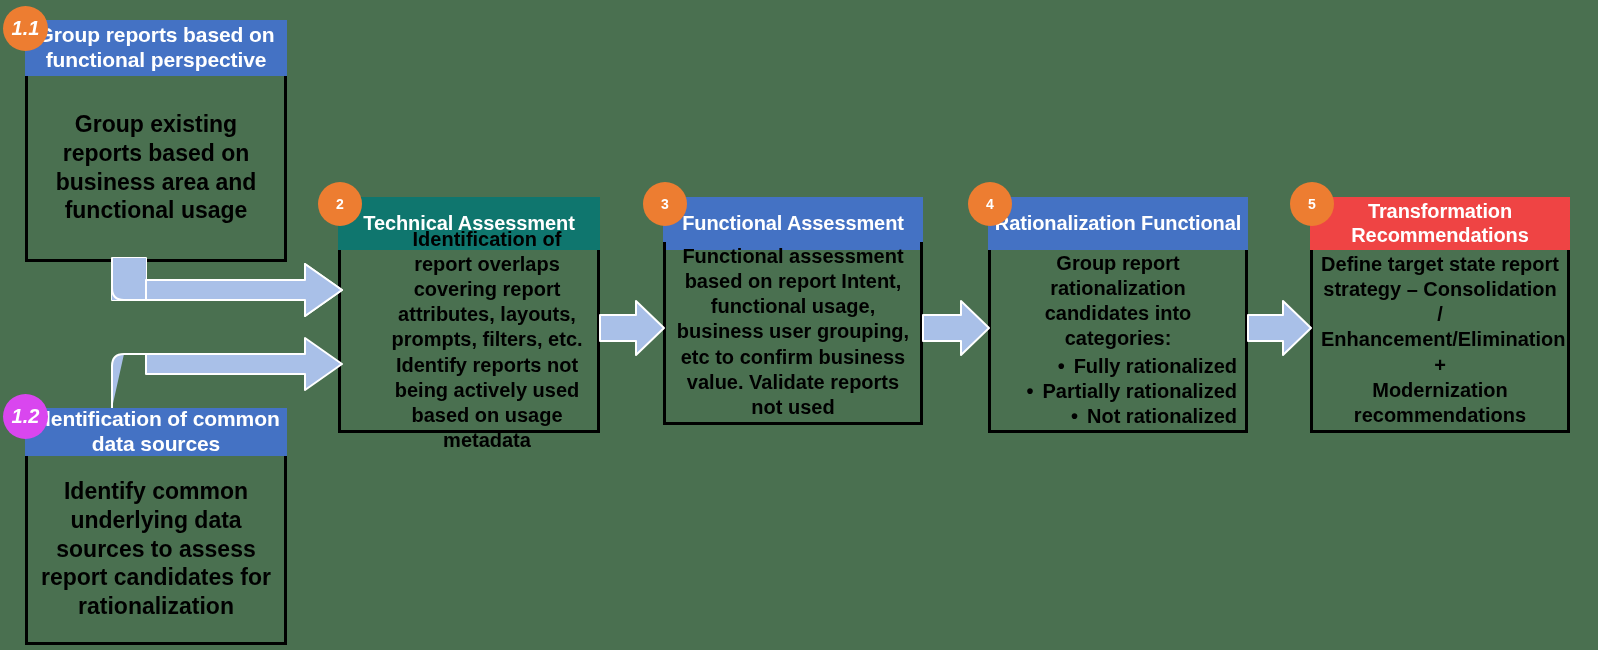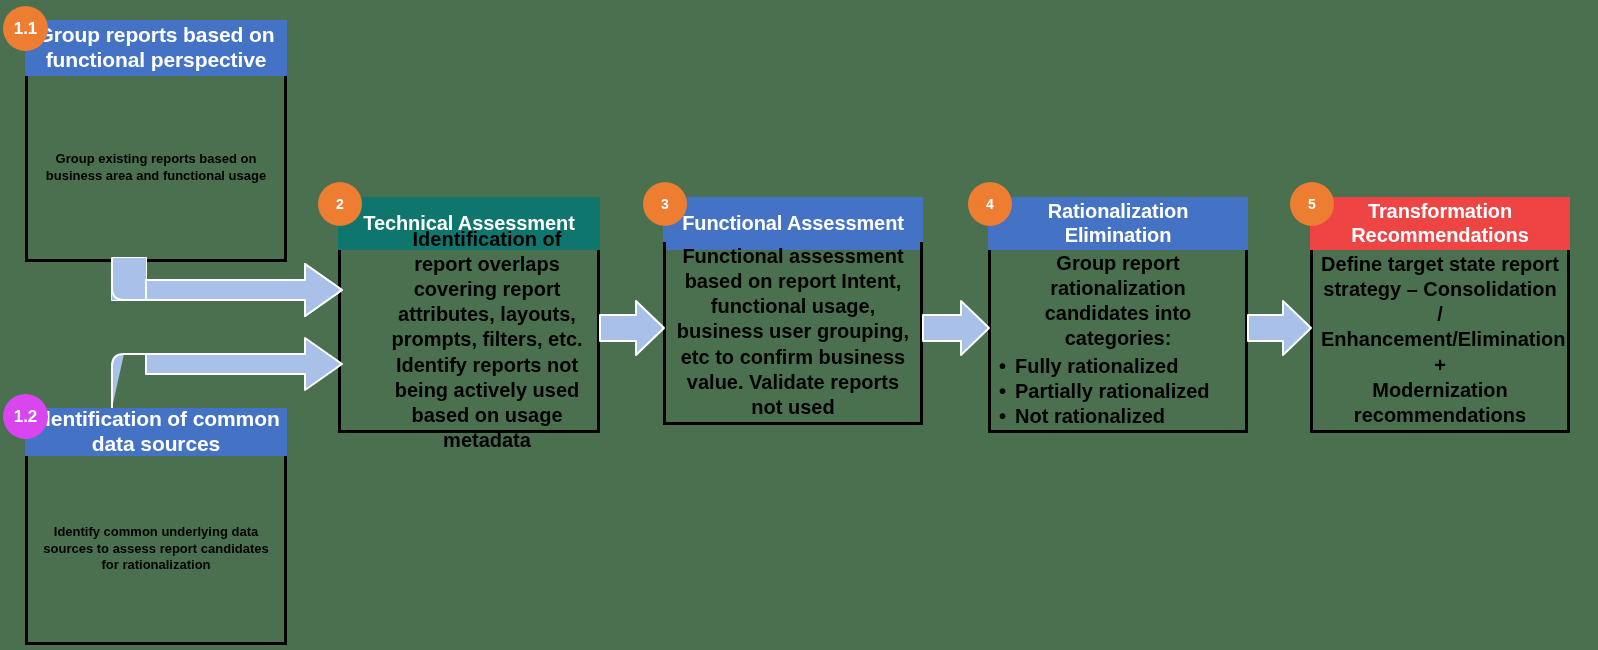--- a/index.html
+++ b/index.html
@@ -76,42 +76,42 @@
     z-index: 6;
   }
 
   
   .bullet-list {
     list-style: none;
     margin: 2px 0 0 0;
     padding: 0;
   }
   .bullet-list li {
-    text-align: left;
+    text-align: right;
     white-space: nowrap;
   }
   .bullet-list li::before {
     content: "\2022";
     display: inline-block;
     margin-right: 9px;
   }
 
   
   .arrow-svg {
     position: absolute;
     overflow: visible;
     z-index: 4;
   }
 
   
   .h1 { font-size: 21px; }
-  .t1 { font-size: 13px; }
+  .t1 { font-size: 23px; }
   .h2 { font-size: 20px; }
   .t2 { font-size: 20px; }
-  .badge-lg { font-size: 17px; }
+  .badge-lg { font-size: 20px; font-style: italic; }
   .badge-sm { font-size: 14px; }
 </style>
 </head>
 <body style="background: rgb(74, 112, 80);">
 
 <div id="canvas">
 
   <svg class="arrow-svg" style="left:100px; top:258px; width:250px; height:64px;" viewBox="0 0 250 64">
     <path d="M 12,0 L 46,0 L 46,22 L 205,22 L 205,6 L 242,32 L 205,58 L 205,42 L 12,42 Q 12,42 12,42 Z" fill="#a9c0e8" stroke="#ffffff" stroke-width="2" stroke-linejoin="round"></path>
     <path d="M 12,0 L 12,42 L 46,42 L 46,0 Z" fill="#a9c0e8" stroke="none"></path>
@@ -160,21 +160,21 @@
 
   <div class="node" style="left:663px; top:197px; width:260px; height:200px;">
     <div class="node-header h2" style="height: 53px; background: rgb(68, 114, 196);">Functional Assessment</div>
     <div class="node-body t2" style="top:45px; height:183px;">
       <div class="body-inner">Functional assessment based on report Intent, functional usage, business user grouping, etc to confirm business value. Validate reports not used</div>
     </div>
   </div>
   <div class="badge badge-sm" style="left: 643px; top: 182px; width: 44px; height: 44px; background: rgb(237, 125, 49);">3</div>
 
   <div class="node" style="left:988px; top:197px; width:260px; height:236px;">
-    <div class="node-header h2" style="height: 53px; background: rgb(68, 114, 196);">Rationalization Elimination</div>
+    <div class="node-header h2" style="height: 53px; background: rgb(68, 114, 196);">Rationalization Functional</div>
     <div class="node-body t2" style="top:53px; height:183px;">
       <div class="body-inner">
         <div>Group report rationalization candidates into categories:</div>
         <ul class="bullet-list">
           <li>Fully rationalized</li>
           <li>Partially rationalized</li>
           <li>Not rationalized</li>
         </ul>
       </div>
     </div>

